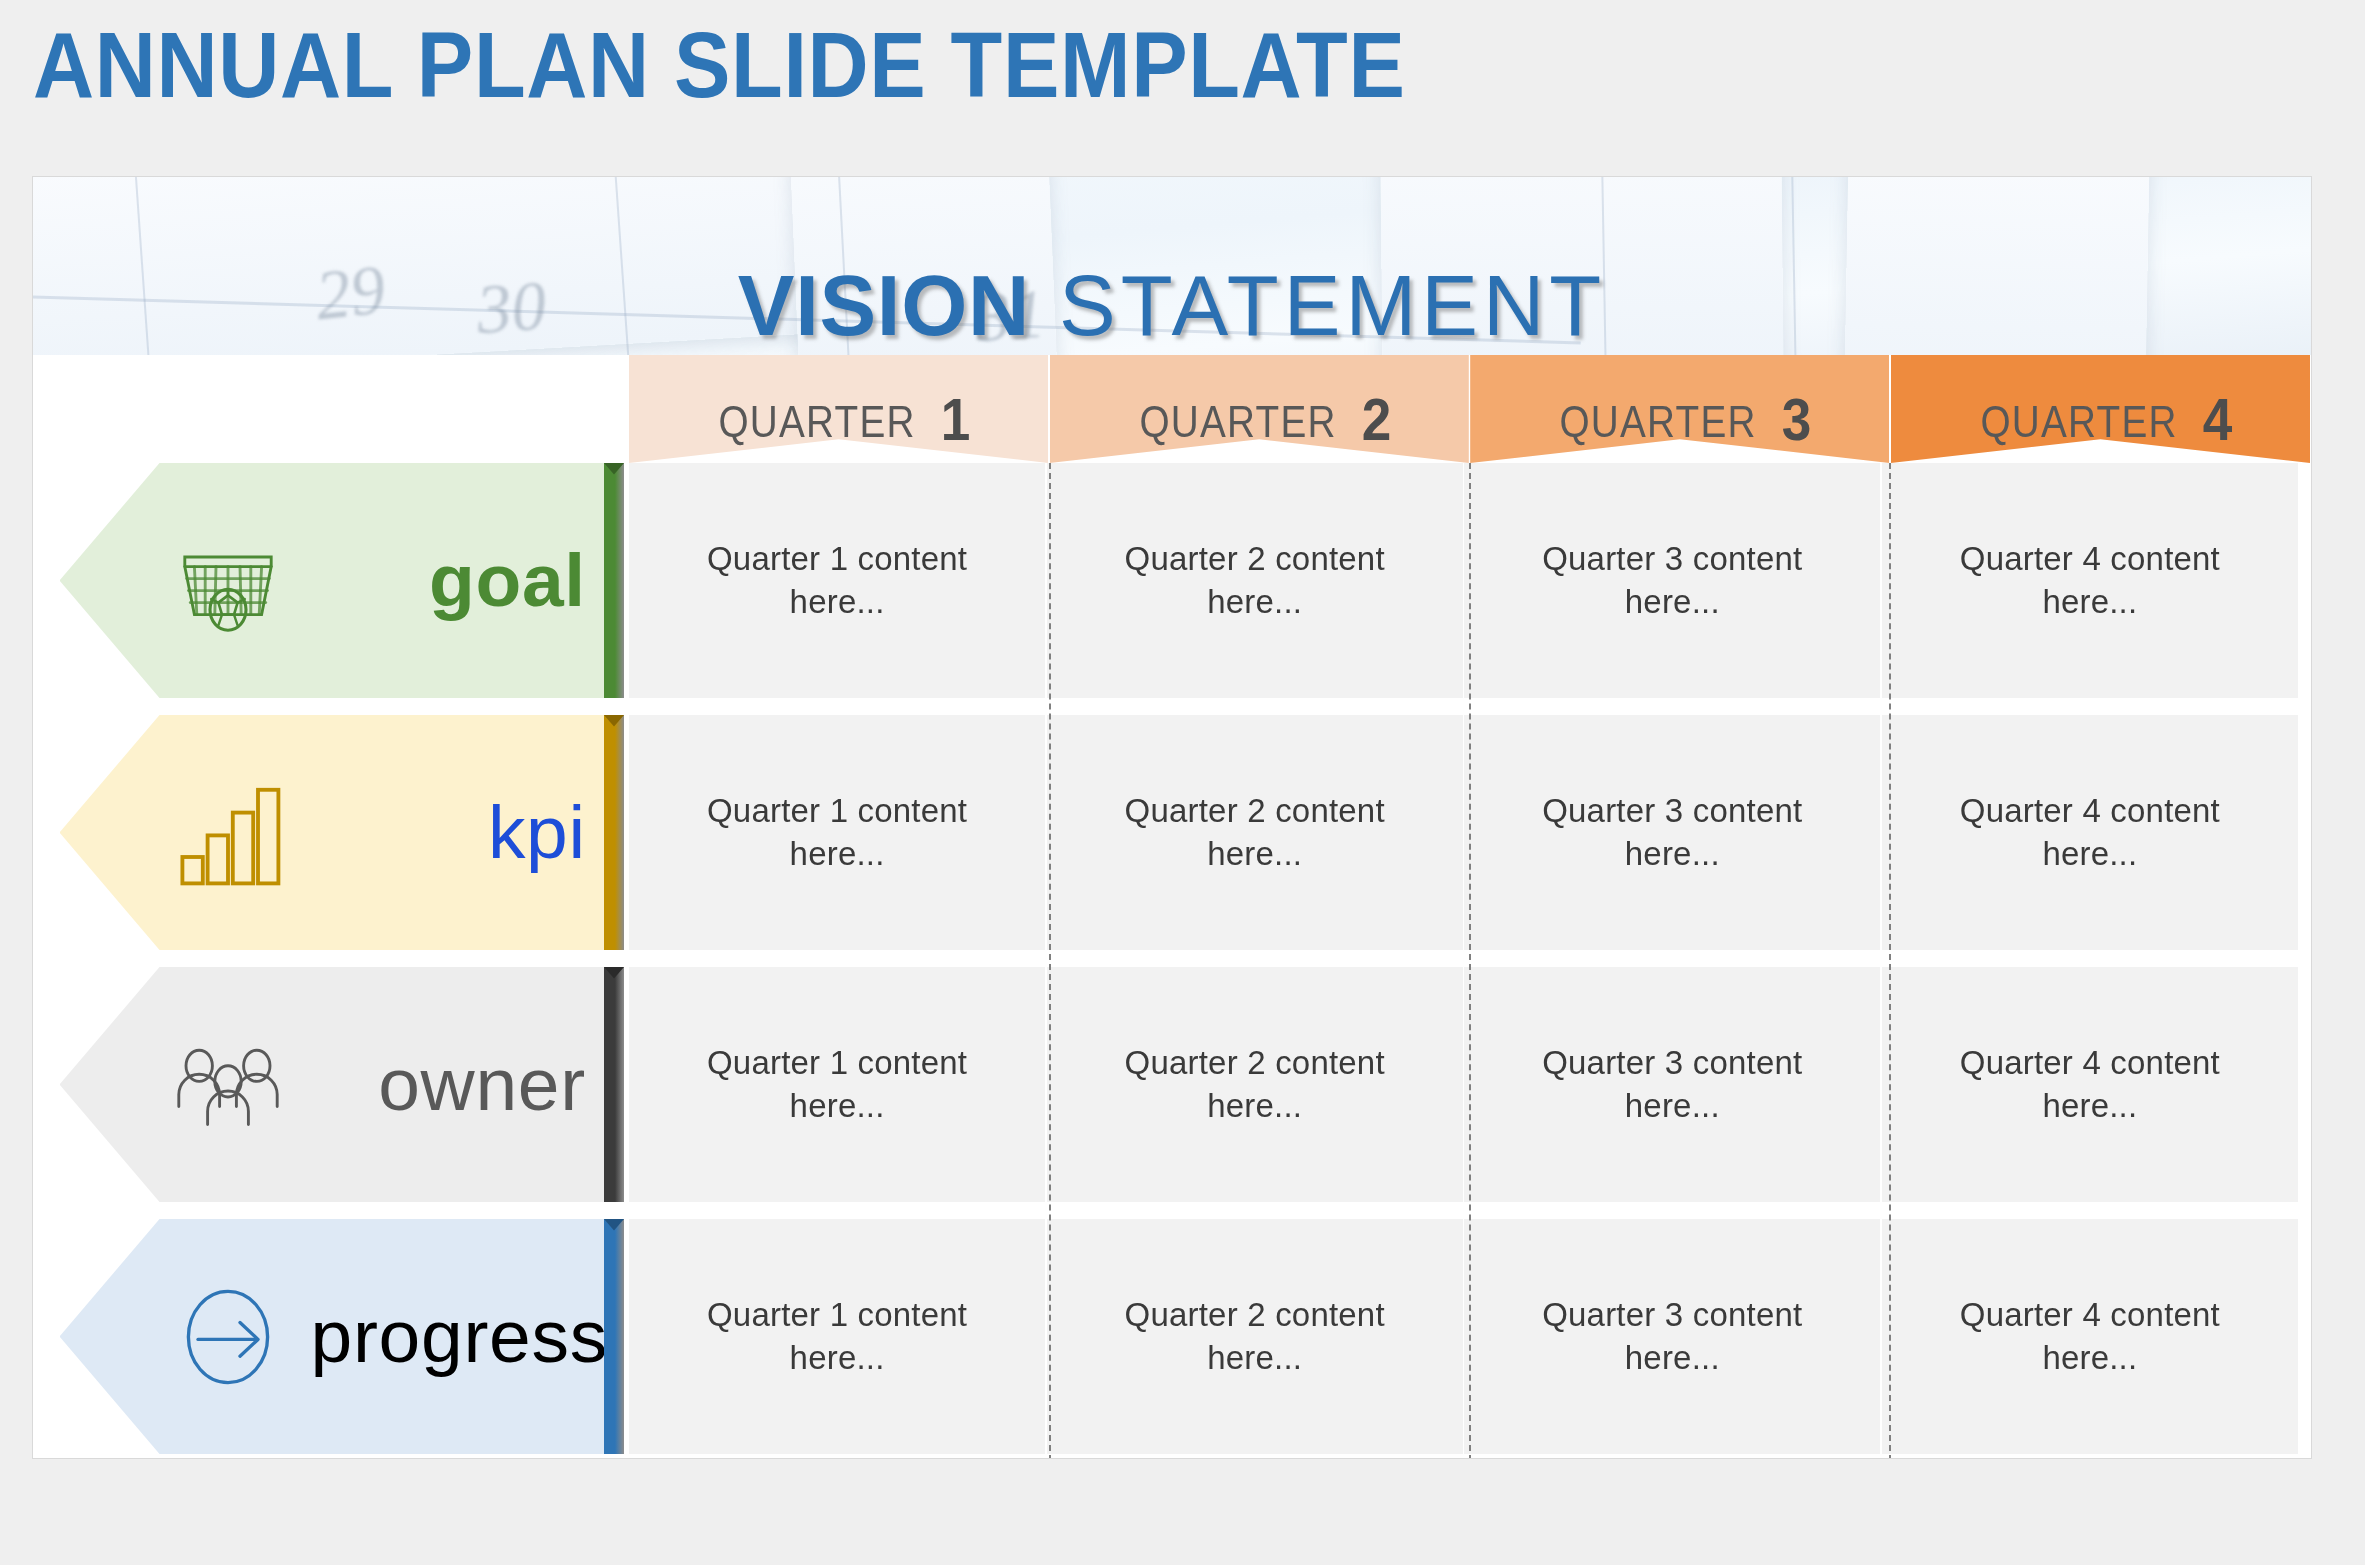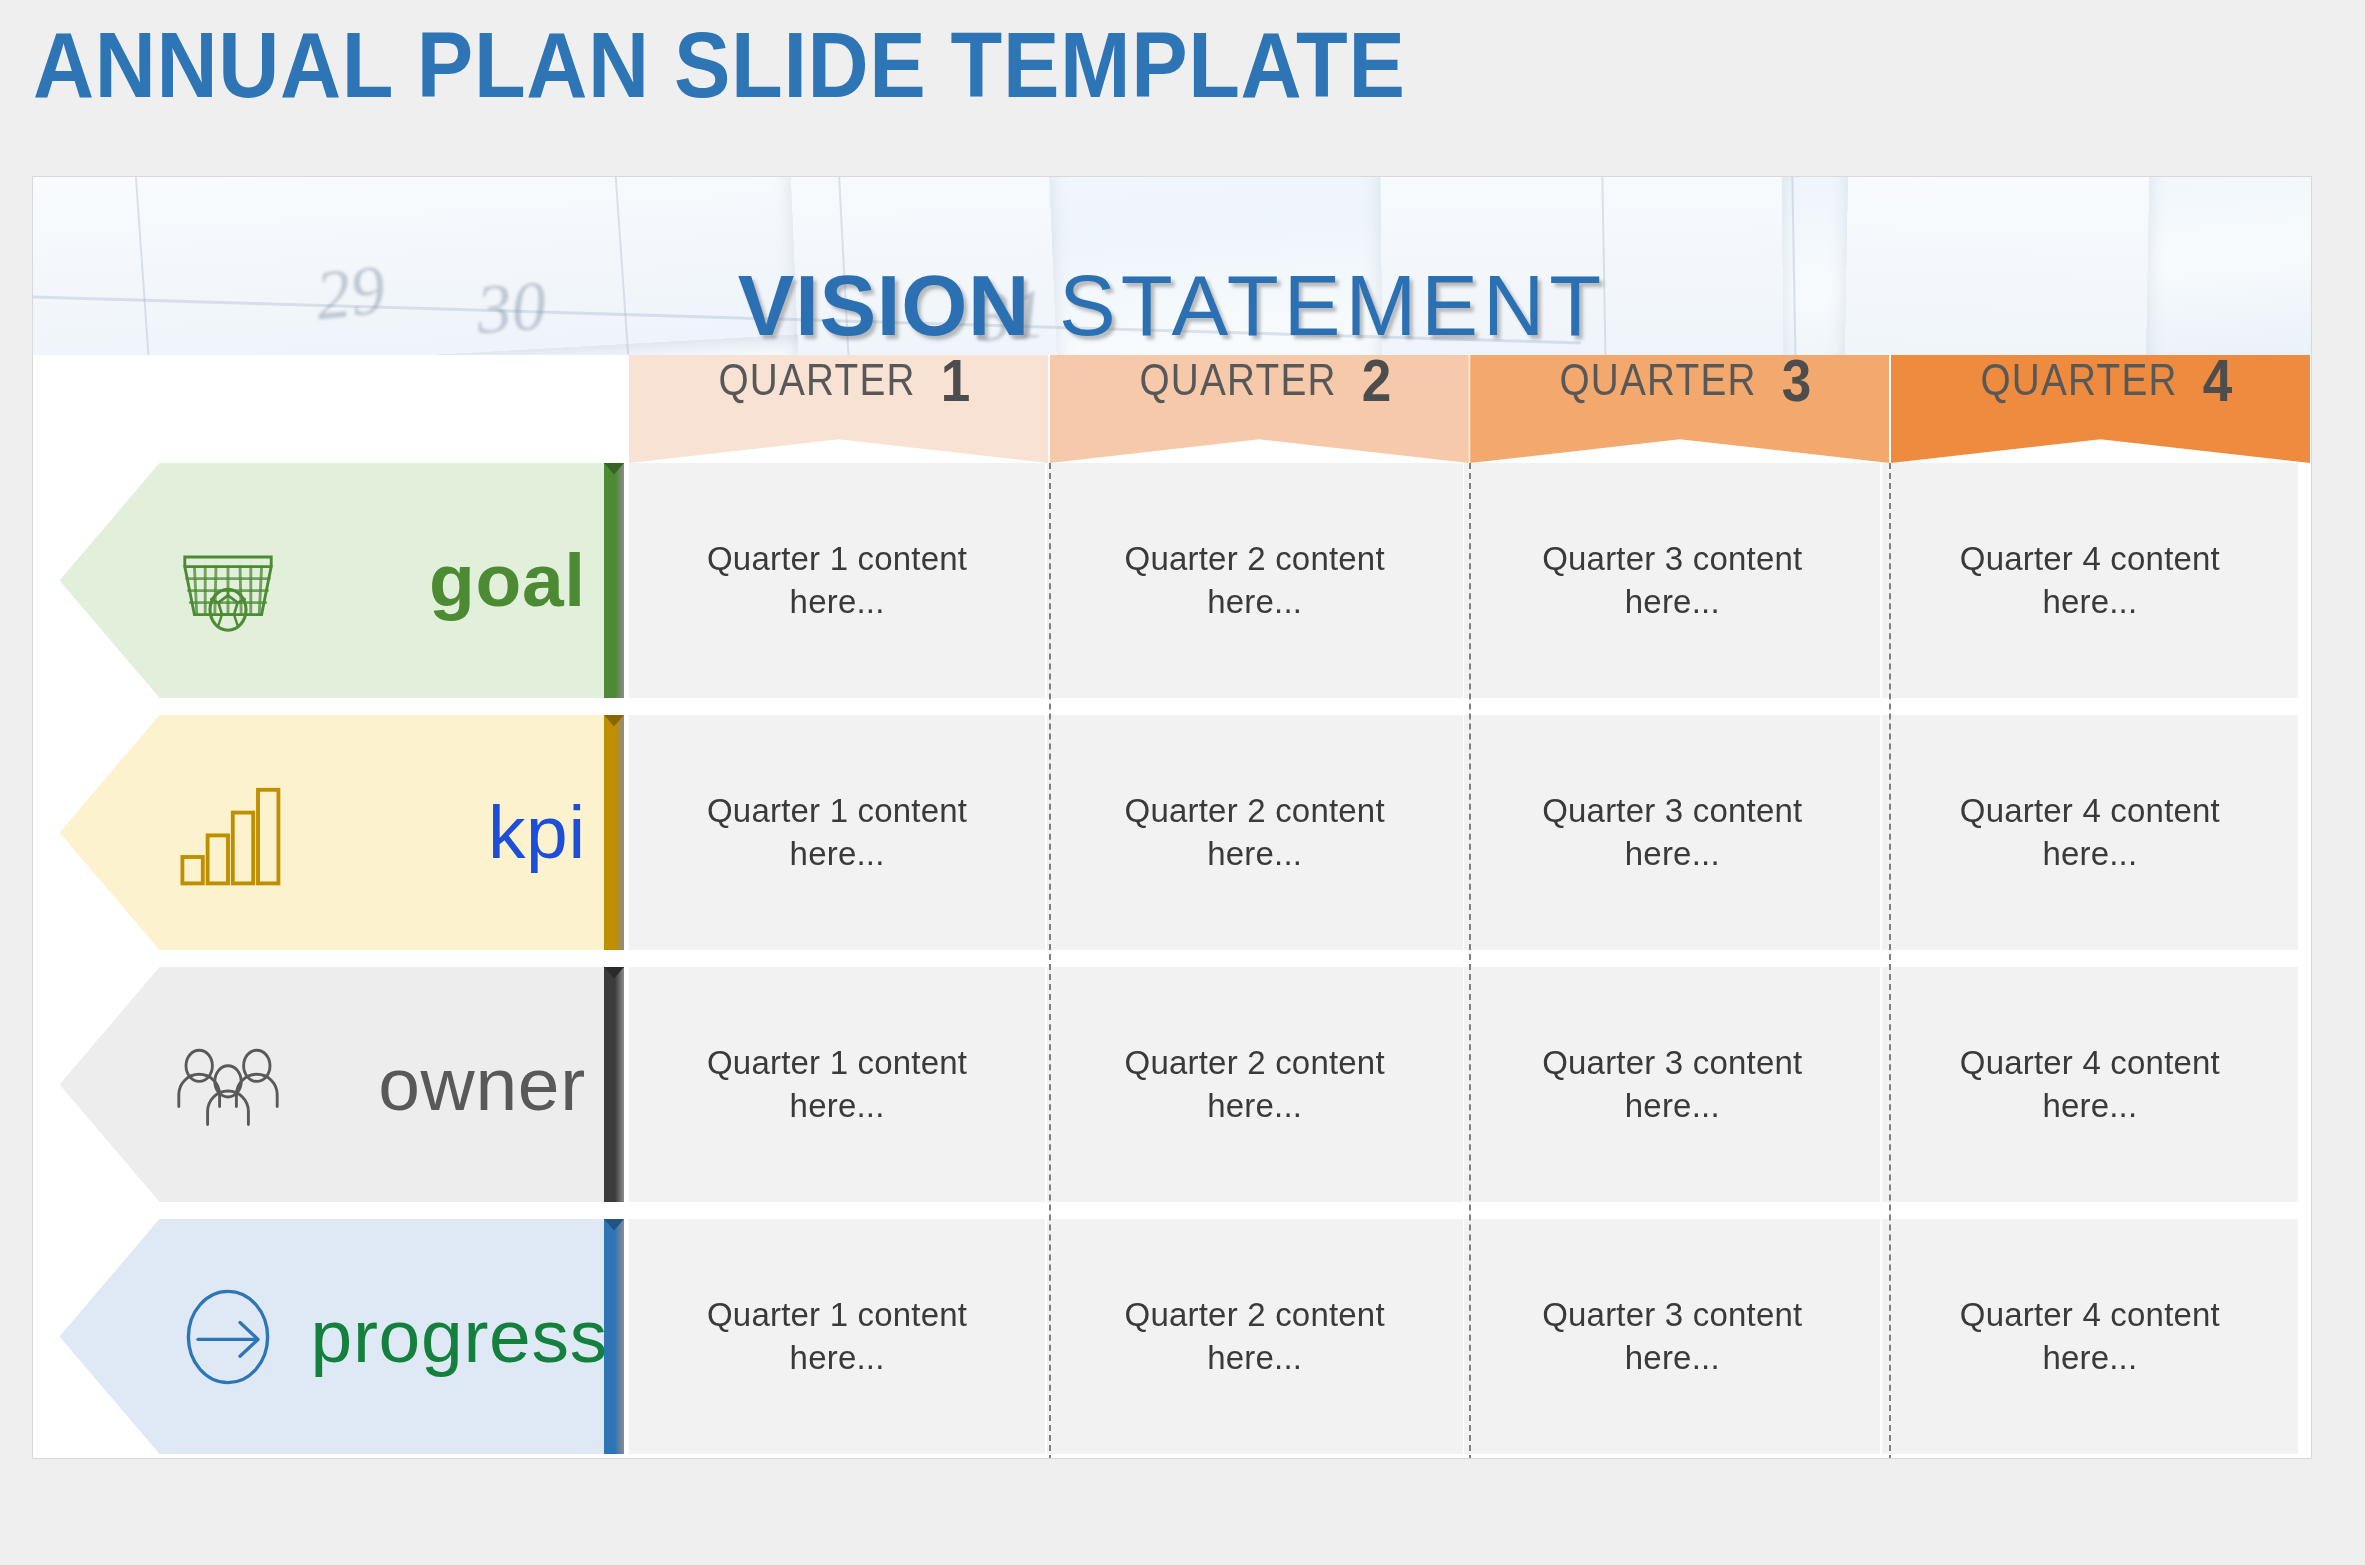--- a/index.html
+++ b/index.html
@@ -124,21 +124,21 @@
     width: 1681px;
     height: 108px;
     display: flex;
   }
   .q-head {
     position: relative;
     flex: 1 1 0;
     height: 108px;
     margin-right: 1.4px;
     display: flex;
-    align-items: flex-start;
+    align-items: flex-end;
     justify-content: center;
     padding-bottom: 16px;
     box-sizing: border-box;
     -webkit-clip-path: polygon(0 0, 100% 0, 100% 100%, 50% 78%, 0 100%);
     clip-path: polygon(0 0, 100% 0, 100% 100%, 50% 78%, 0 100%);
   }
   .q-head:last-child { margin-right: 0; }
   .q-head .q-word {
     font-family: "Liberation Sans Narrow", "Liberation Sans", sans-serif;
     font-size: 44px;
@@ -410,21 +410,21 @@
 
       <div class="row">
         <div class="row-label" style="background: rgb(222, 233, 245);">
           <div class="row-icon">
             <svg viewBox="0 0 100 100" fill="none" stroke="#2E75B6" stroke-width="2.8" stroke-linecap="round" stroke-linejoin="round">
               <ellipse cx="50" cy="50" rx="33" ry="38"></ellipse>
               <path d="M25 52 H74"></path>
               <path d="M60 38 L75 52 L60 66"></path>
             </svg>
           </div>
-          <div class="row-name" style="color: #15803d;">progress</div>
+          <div class="row-name" style="color: #000000;">progress</div>
         </div>
         <div class="row-bar" style="background: linear-gradient(90deg, rgb(46, 117, 182) 0%, rgb(46, 117, 182) 55%, rgba(0, 0, 0, 0.45) 100%);">
           <div class="bevel-top" style="background: rgb(46, 117, 182); filter: brightness(0.72);"></div>
         </div>
         <div class="row-cells">
           <div class="cell">
               <span class="cell-text">Quarter 1 content here...</span>
             </div>
           <div class="cell">
               <span class="cell-text">Quarter 2 content here...</span>

